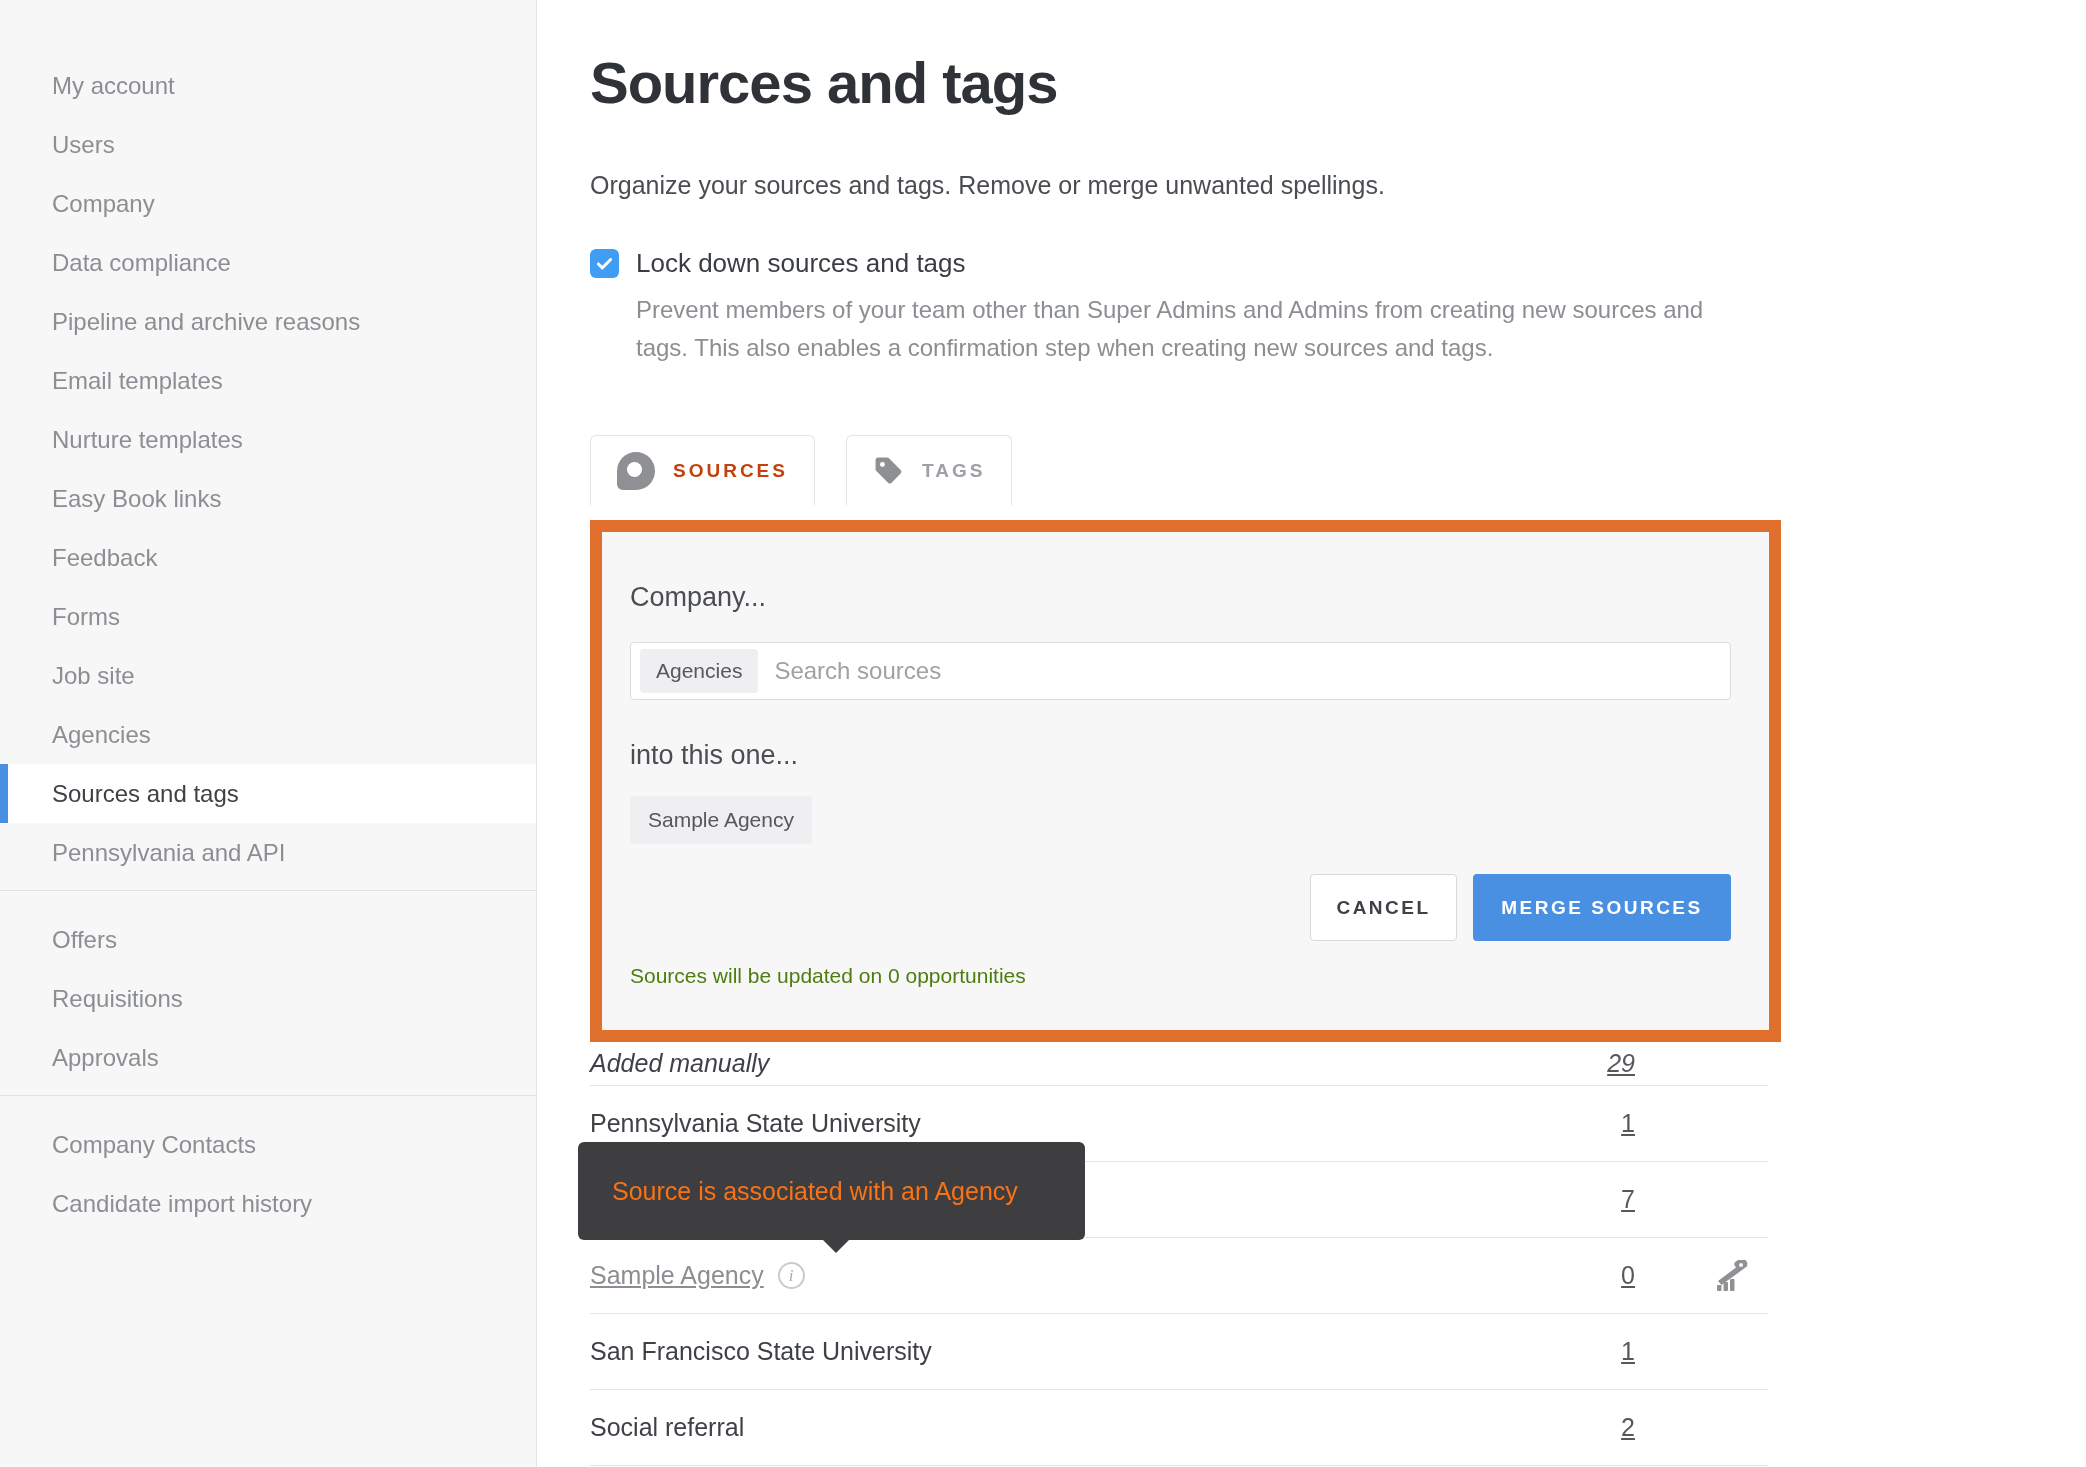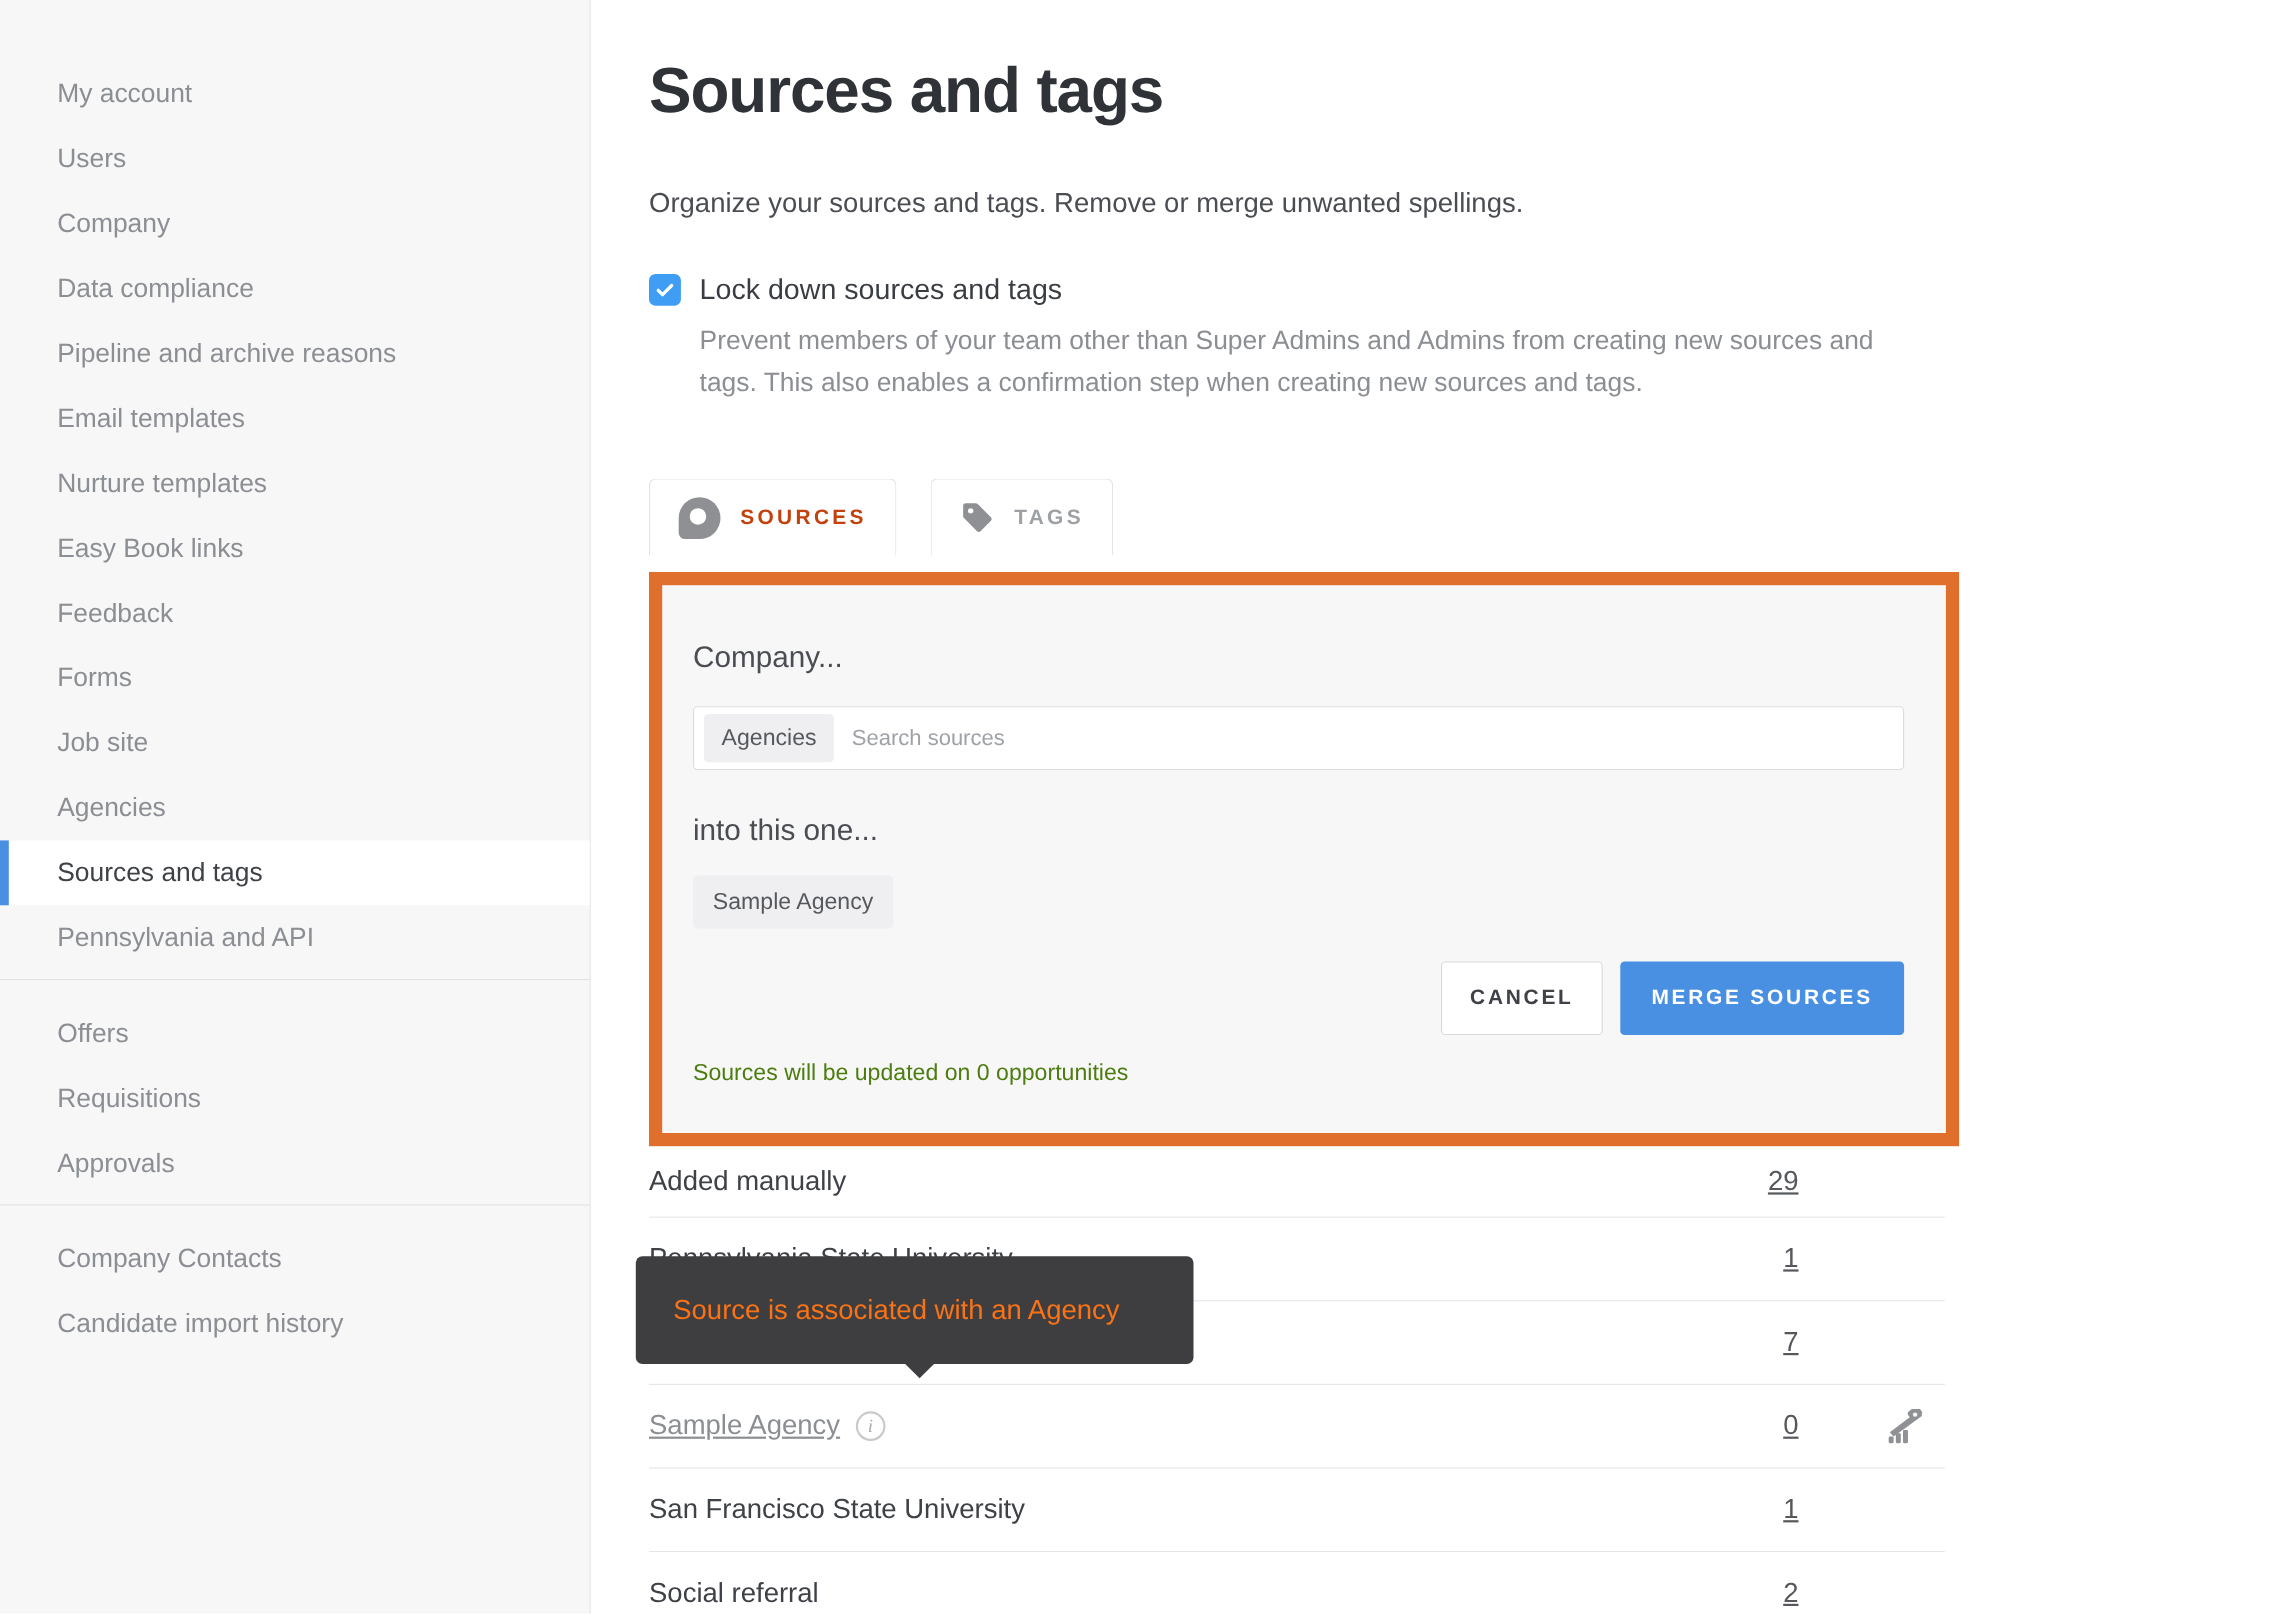--- a/index.html
+++ b/index.html
@@ -143,21 +143,21 @@
     white-space: nowrap;
     cursor: pointer;
   }
   .search-input {
     flex: 1;
     border: none;
     outline: none;
     background: transparent;
     margin-left: 16px;
     font-family: "Liberation Sans", sans-serif;
-    font-size: 20px;
+    font-size: 24px;
     color: #3e4146;
   }
   .search-input::placeholder { color: #9ea1a6; }
   .into-label { margin-top: 40px; font-size: 27px; line-height: 30px; color: #4a4d52; }
   .target-chip { display: inline-block; margin-top: 26px; padding: 12px 18px; }
   .btn-row { display: flex; justify-content: flex-end; gap: 16px; margin-top: 30px; }
   .btn {
     height: 67px;
     border-radius: 4px;
     font-family: "Liberation Sans", sans-serif;
@@ -183,21 +183,21 @@
   
   .sources-table { width: 1178px; position: relative; }
   .s-row {
     display: flex;
     align-items: center;
     height: 76px;
     border-bottom: 1px solid #e5e5e7;
     font-size: 25px;
     color: #3e4146;
   }
-  .s-row.first { height: 65px; }
+  .s-row.first { height: 44px; font-style: italic; }
   .s-row .count {
     margin-left: auto;
     color: #55585c;
     text-decoration: underline;
     cursor: pointer;
   }
   .icon-slot {
     width: 133px;
     flex-shrink: 0;
     display: flex;

